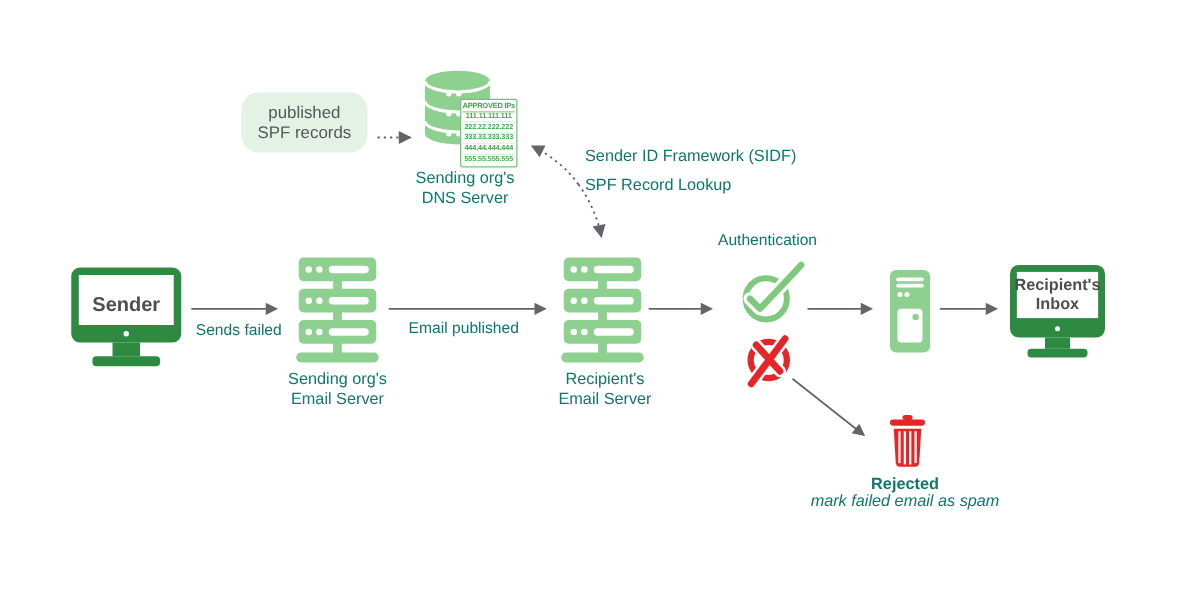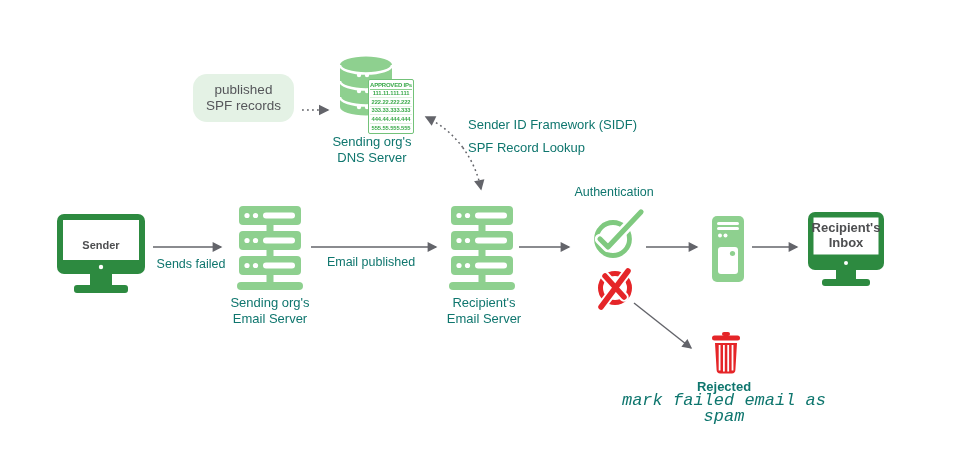--- a/index.html
+++ b/index.html
@@ -4,21 +4,21 @@
 <style>
   * { margin:0; padding:0; box-sizing:border-box; }
   body { background:#ffffff; font-family:"Liberation Sans", sans-serif; }
   .canvas { position:relative; width:938px; height:471px; background:#ffffff; overflow:hidden; }
   .abs { position:absolute; }
   .label { position:absolute; transform:translateX(-50%); text-align:center;
            color:#0f766e; font-size:13px; line-height:16px; white-space:pre-line; }
   .label.small { font-size:12.5px; }
   .label.bold { font-weight:bold; color:#4d4e50; }
   .label.left-align { transform:none; text-align:left; }
-  .label.italic { font-style:italic; font-size:17px;font-family:Liberation Mono, monospace; }
+  .label.italic { font-style:italic; font-size:13px; }
   .spf-box { position:absolute; left:193px; top:74px; width:101px; height:48px;
              background:#e4f2e5; border-radius:14px; display:flex; align-items:center;
              justify-content:center; text-align:center; color:#55565a; font-size:13.5px;
              line-height:16px; white-space:pre-line; }
   .ips-page { position:absolute; left:368px; top:79px; width:46px; height:55px;
               background:#ffffff; border:1.5px solid #73c279; border-radius:2px;
               display:flex; flex-direction:column; padding:1.5px 1px; }
   .ips-header { font-size:6px; font-weight:bold; color:#3aa94a; text-align:center;
                 border-bottom:1px solid #8ed08f; padding-bottom:1px; letter-spacing:-0.2px; }
   .ip-row { flex:1; font-size:5.8px; font-weight:bold; color:#3aa94a; text-align:center;
@@ -80,21 +80,21 @@
   <div class="label left-align" style="left:468px; top:113px; line-height:23px;">Sender ID Framework (SIDF)
 SPF Record Lookup</div>
 
   <svg class="icon" style="left:57px; top:214px;" width="88" height="80" viewBox="0 0 88 80">
     <rect x="0" y="0" width="88" height="60" rx="7" fill="#2d8a40"></rect>
     <rect x="6" y="6" width="76" height="40" fill="#ffffff"></rect>
     <circle cx="44" cy="53" r="2.2" fill="#ffffff"></circle>
     <rect x="33" y="60" width="22" height="11" fill="#2d8a40"></rect>
     <rect x="17" y="71" width="54" height="8" rx="3" fill="#2d8a40"></rect>
   </svg>
-  <div class="label bold" style="left:101px; top:237px; font-size:11px;">Sender</div>
+  <div class="label bold" style="left:101px; top:237px; font-size:16px;">Sender</div>
 
   <div class="label small" style="left:191px; top:256px;">Sends failed</div>
 
   <svg class="icon" style="left:237px; top:206px;" width="66" height="85" viewBox="0 0 66 85">
     <rect x="29.5" y="18" width="7" height="10" fill="#8ed08f"></rect>
     <rect x="29.5" y="43" width="7" height="10" fill="#8ed08f"></rect>
     <rect x="29.5" y="68" width="7" height="10" fill="#8ed08f"></rect>
     <rect x="2" y="0" width="62" height="19" rx="4" fill="#8ed08f"></rect>
     <rect x="2" y="25" width="62" height="19" rx="4" fill="#8ed08f"></rect>
     <rect x="2" y="50" width="62" height="19" rx="4" fill="#8ed08f"></rect>

